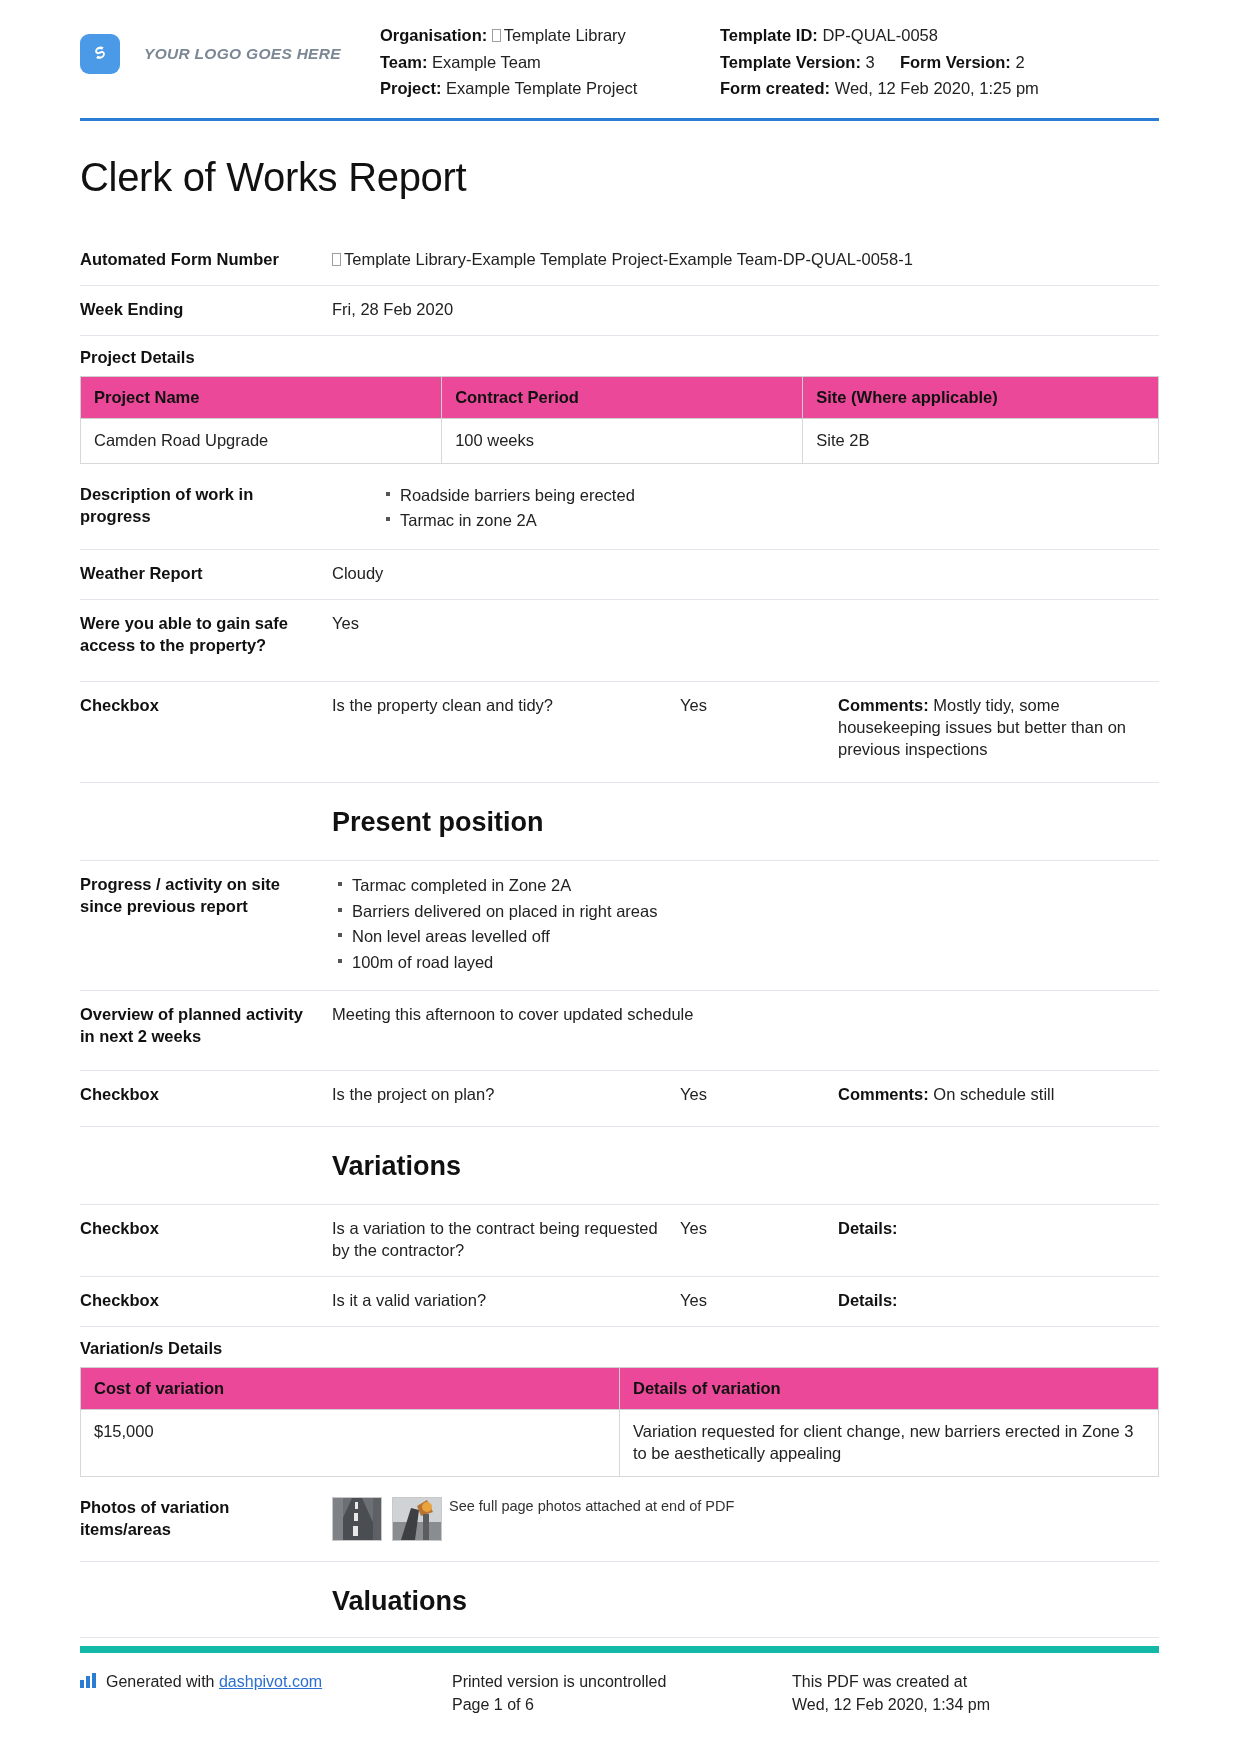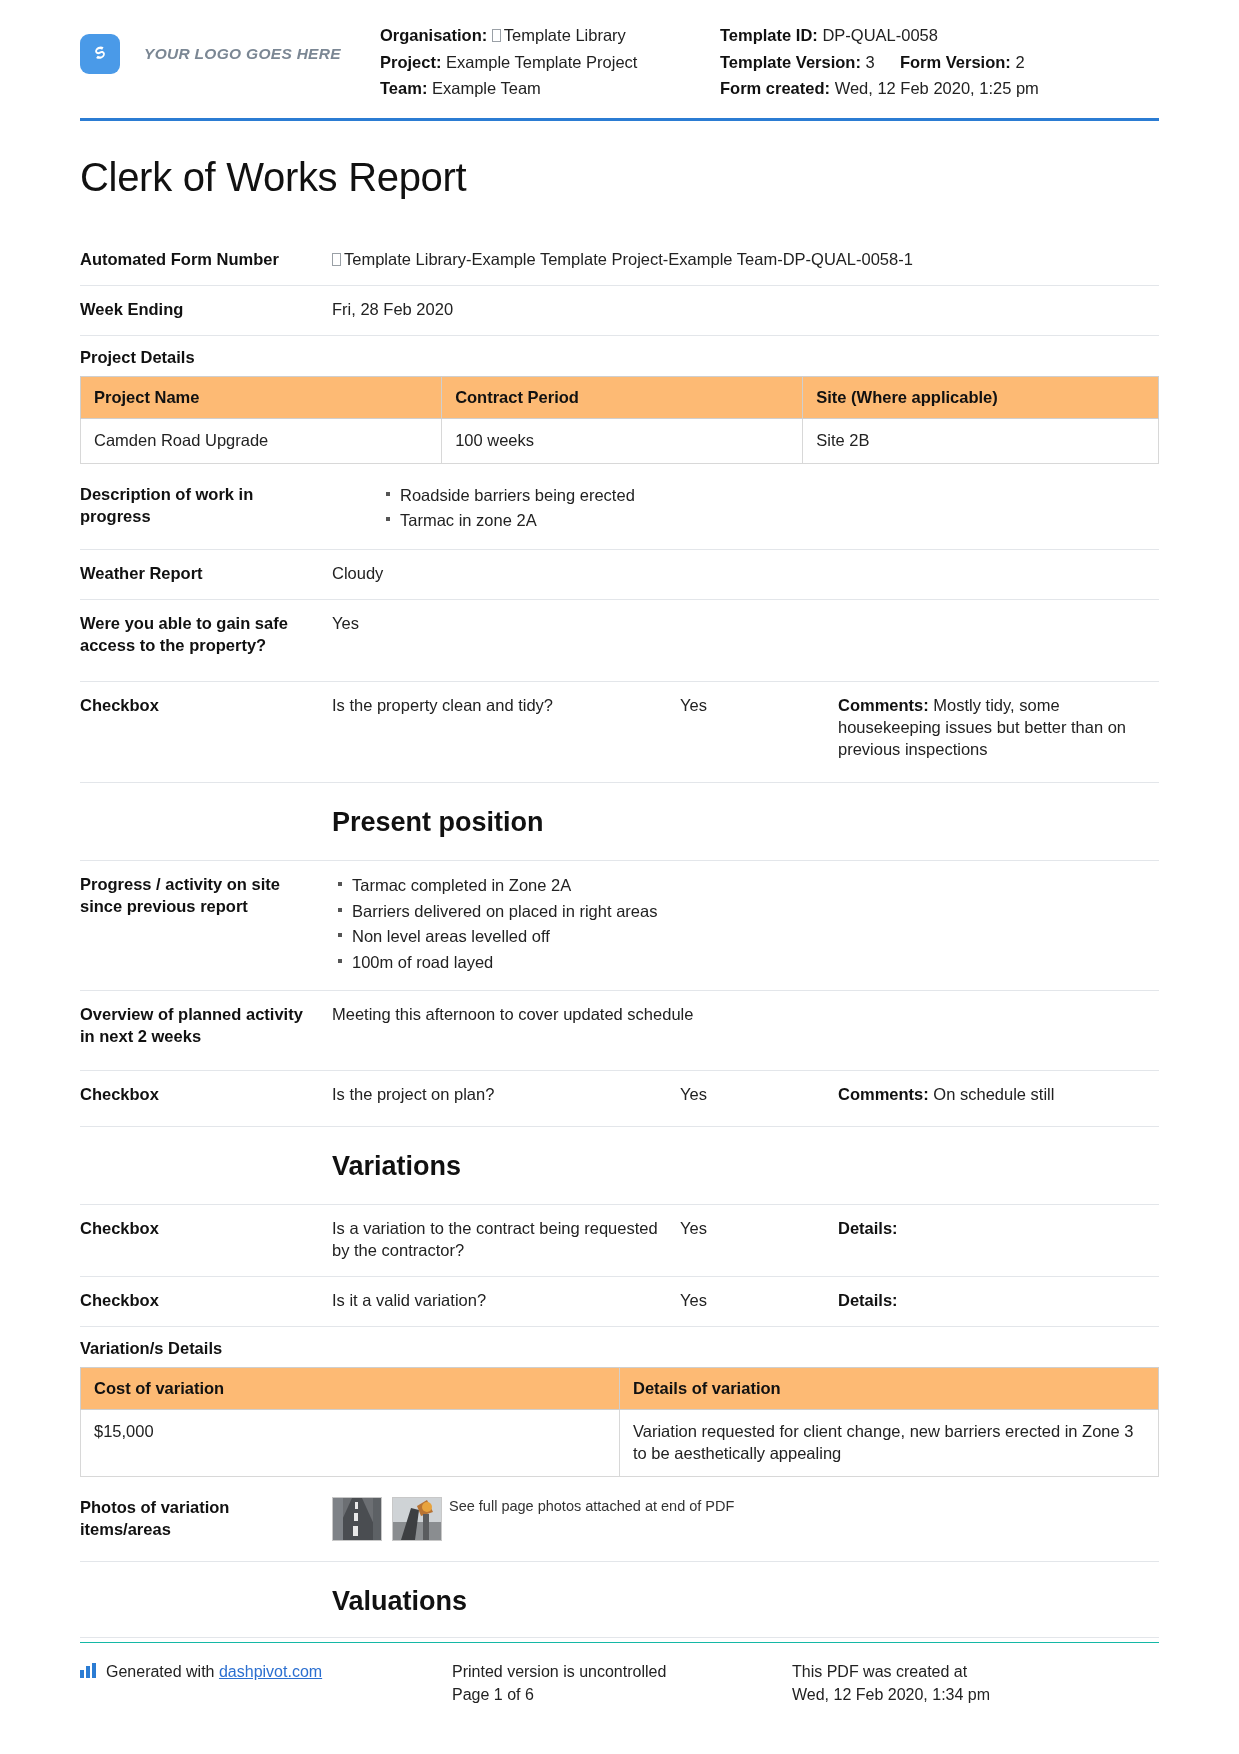--- a/index.html
+++ b/index.html
@@ -112,21 +112,21 @@
     padding:12px 0 9px 0;
     border-top:1px solid #e3e6ea;
   }
   table.grid{
     width:100%;
     border-collapse:collapse;
     font-size:16.5px;
     margin-bottom:4px;
   }
   table.grid th{
-    background:#fdba74;
+    background:#ec4899;
     border:1px solid #cfcfcf;
     text-align:left;
     font-weight:700;
     color:#111;
     padding:11px 13px;
   }
   table.grid td{
     border:1px solid #d8d8d8;
     padding:11px 13px;
     color:#222;
@@ -156,22 +156,22 @@
     position:relative;
     flex:none;
   }
   .thumb svg{display:block;}
   .photo-note{font-size:14.5px;color:#333;}
 
   
   .footer{
     position:absolute;
     left:80px;right:80px;
-    bottom:48px;
-    border-top:1px solid #14b8a6;
+    bottom:38px;
+    border-top:7px solid #14b8a6;
     padding-top:17px;
     display:flex;
     font-size:16px;
     color:#222;
   }
   .f-col{line-height:1.45;}
   .f-col.a{width:372px;display:flex;align-items:flex-start;gap:9px;}
   .f-col.b{width:340px;}
   .f-col.c{flex:1;}
   .f-link{color:#2b6fd0;text-decoration:underline;}
@@ -192,26 +192,26 @@
       </span>
       <span class="logo-text">YOUR LOGO GOES HERE</span>
     </div>
 
     <div class="meta-col left">
       <div>
         <b>Organisation:</b>
         <span class="tofu"></span><span class="val">Template Library</span>
       </div>
       <div>
+        <b>Team:</b>
+        <span class="val">Example Team</span>
+      </div>
+      <div>
         <b>Project:</b>
         <span class="val">Example Template Project</span>
-      </div>
-      <div>
-        <b>Team:</b>
-        <span class="val">Example Team</span>
       </div>
     </div>
 
     <div class="meta-col">
       <div>
         <b>Template ID:</b>
         <span class="val">DP-QUAL-0058</span>
       </div>
       <div>
         <b>Template Version:</b>

